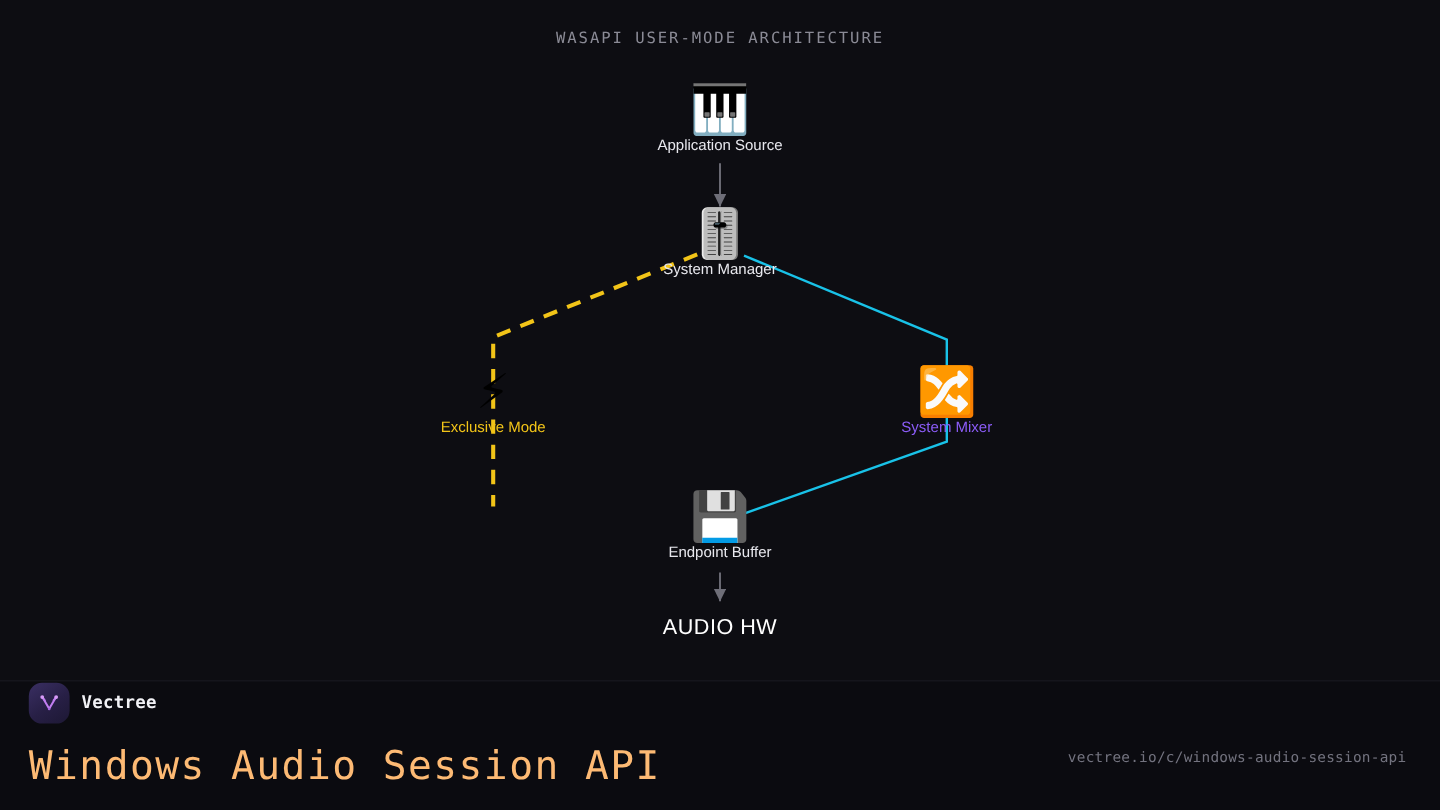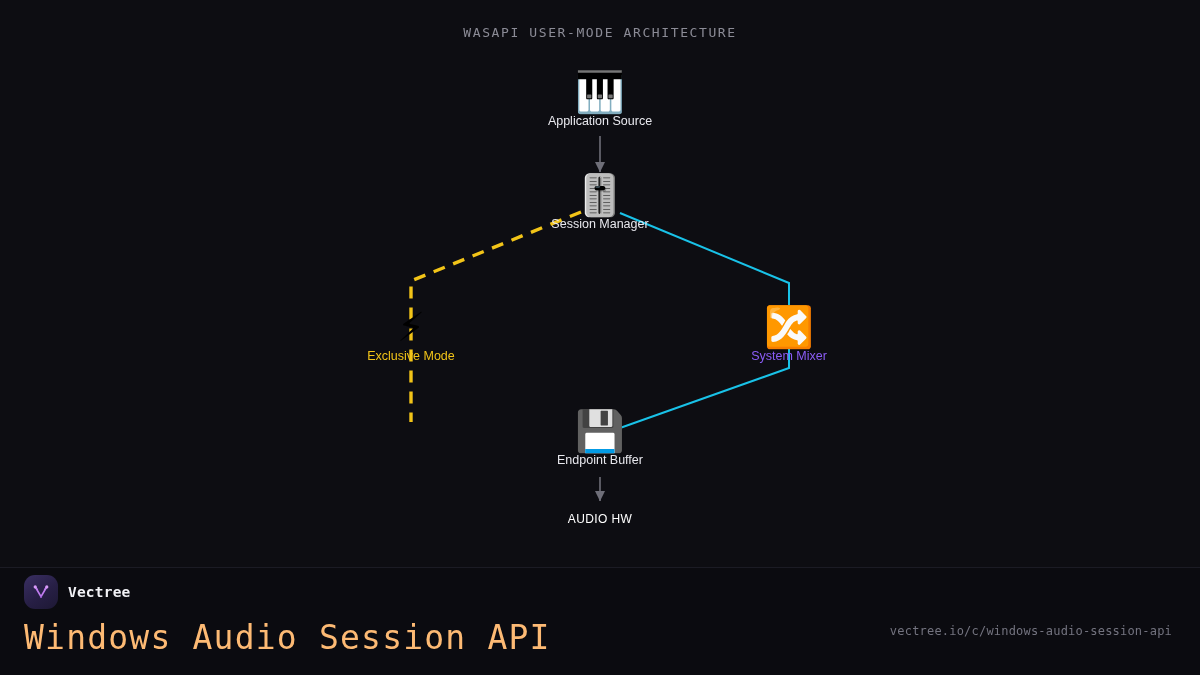--- a/index.html
+++ b/index.html
@@ -56,42 +56,42 @@
     white-space:nowrap;
   }
   .node-label.accent-yellow { color:#f2c418;text-align:center; }
   .node-label.accent-cyan   { color:#8b5cf6; }
 
   #terminal-node {
     position:absolute;
     width:200px;
     margin-left:-100px;
     text-align:center;
-    font-size:12px;
+    font-size:18px;
     color:#ffffff;
     letter-spacing:0.4px;
     white-space:nowrap;
   }
 
   
   #footer-divider {
     position:absolute;
     left:0; top:567px;
     width:1200px; height:1px;
     background:#1b1b24;
   }
   #footer {
     position:absolute;
     left:0; top:568px;
     width:1200px; height:107px;
     background:#0b0b10;
   }
   #brand-row {
     position:absolute;
-    left:24px; top:7px;
+    left:24px; top:1px;
     display:flex;
     align-items:center;
     gap:10px;
   }
   #brand-logo {
     width:34px; height:34px;
     border-radius:11px;
     background:linear-gradient(145deg,#3a2f63 0%,#271f45 55%,#1d1834 100%);
     display:flex; align-items:center; justify-content:center;
     flex:0 0 auto;
@@ -148,21 +148,21 @@
     <path d="M600,477 L600,501" fill="none" stroke="#6e6e78" stroke-width="1.6" marker-end="url(#arrow-gray)"></path>
   </svg>
 
   <div class="node" style="left:600px; top:70px;">
     <span class="node-icon">🎹</span>
     <span class="node-label">Application Source</span>
   </div>
 
   <div class="node" style="left:600px; top:173px;">
     <span class="node-icon">🎚️</span>
-    <span class="node-label">Session Manager</span>
+    <span class="node-label">System Manager</span>
   </div>
 
   <div class="node" style="left:411px; top:305px;">
     <span class="node-icon">⚡</span>
     <span class="node-label accent-yellow">Exclusive Mode</span>
   </div>
 
   <div class="node" style="left:789px; top:305px;">
     <span class="node-icon">🔀</span>
     <span class="node-label accent-cyan">System Mixer</span>

